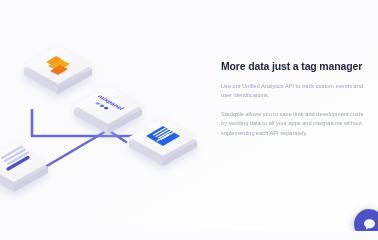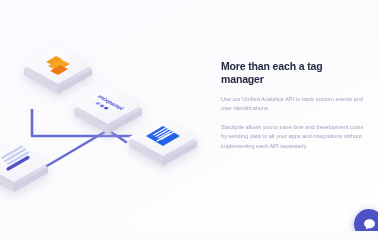--- a/index.html
+++ b/index.html
@@ -162,21 +162,21 @@
           <path d="M2 140 L22 128.5" stroke="#c7cdf2" stroke-width="2.1"></path>
           <path d="M5 143 L25 131.5" stroke="#c7cdf2" stroke-width="2.1"></path>
           <path d="M8 146 L28 134.5" stroke="#c7cdf2" stroke-width="2.1"></path>
           <path d="M8 151 L28 139.5" stroke="#4d53c6" stroke-width="3.2"></path>
         </g>
       </g>
     </svg>
   </div>
 
   <div class="copy">
-    <h2 class="headline">More than each a tag manager</h2>
+    <h2 class="headline">More data just a tag manager</h2>
     <p class="para">Use our Unified Analytics API to track custom events and user identifications.</p>
     <p class="para">Stackpile allows you to save time and development costs by sending data to all your apps and integrations without implementing each API separately.</p>
   </div>
 
   <div class="chat-widget">
     <svg viewBox="0 0 24 24">
       <path d="M12 3.6c-4.8 0-8.7 3.2-8.7 7.2 0 2.3 1.3 4.3 3.3 5.6v3.4l3.3-1.9c.7.1 1.4.2 2.1.2 4.8 0 8.7-3.2 8.7-7.3S16.8 3.6 12 3.6z" fill="#ffffff"></path>
     </svg>
   </div>
 

